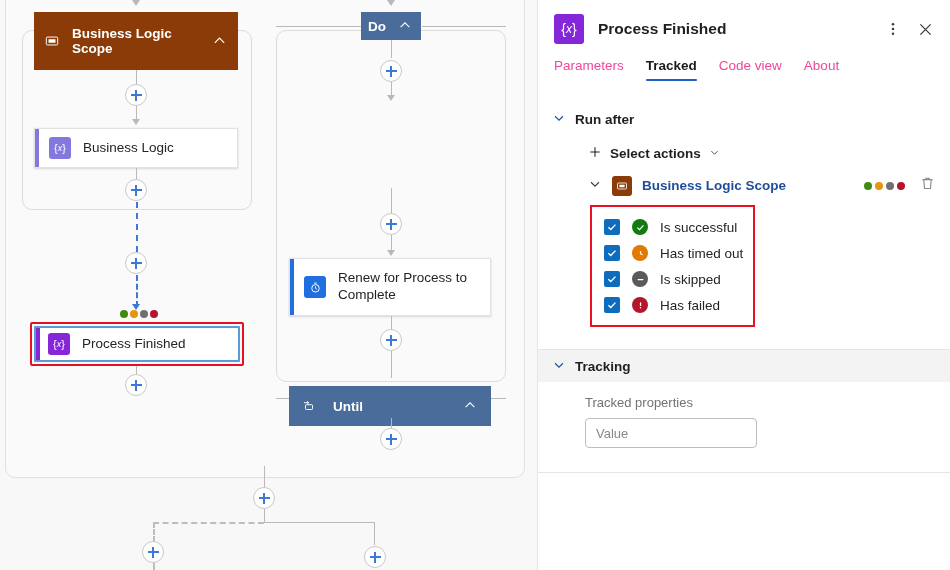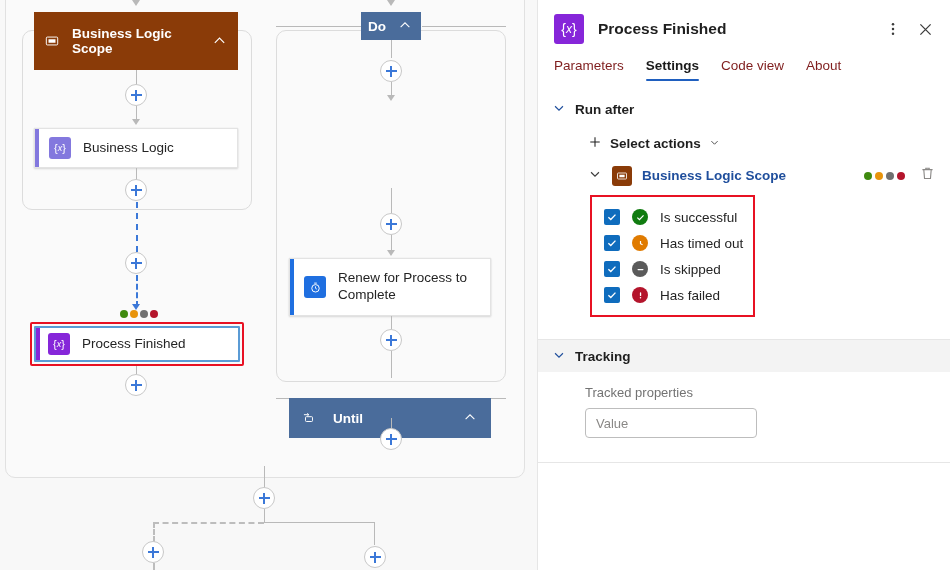--- a/index.html
+++ b/index.html
@@ -88,21 +88,21 @@
     background: #fff; border-left: 1px solid #e6e6e6;
   }
   .p-header { position: relative; height: 58px; display: flex; align-items: center; padding: 0 12px 0 16px; }
   .p-ico { width: 30px; height: 30px; background: #8626d9; border-radius: 3px;
            display: flex; align-items: center; justify-content: center; color: #fff;
            font-size: 14px; flex: none; }
   .p-title { margin-left: 14px; font-size: 15.5px; font-weight: bold; color: #1f1f1f; flex: 1 1 auto;}
   .p-iconbtn { width: 26px; height: 26px; display: flex; align-items: center; justify-content: center; color: #3c3c3c; }
 
   .tabs { display: flex; gap: 22px; padding: 0 16px; height: 36px; align-items: flex-start; position: relative; }
-  .tab { font-size: 13.5px; color: #7f1d1d; padding-bottom: 8px; position: relative; }
+  .tab { font-size: 13.5px; color: #ec4899; padding-bottom: 8px; position: relative; }
   .tab.active { color: #1b1b1b; font-weight: bold; }
   .tab.active::after { content: ""; position: absolute; left: 0; right: 0; bottom: 0; height: 2.5px; background: #1f5fbf; border-radius: 2px; }
 
   .sect-head { display: flex; align-items: center; gap: 9px; height: 30px; padding-left: 14px; font-size: 13.5px; font-weight: bold; color: #1f1f1f; }
   .sect-head.gray { background: #f3f3f3; }
 
   .select-actions { display: flex; align-items: center; gap: 8px; font-size: 13.5px; font-weight: bold; color: #1f1f1f; }
   .row-scope { display: flex; align-items: center; gap: 10px; }
   .scope-ico { width: 20px; height: 20px; background: #8a3b08; border-radius: 3px; display:flex; align-items:center; justify-content:center; }
   .scope-name { font-size: 13.5px; font-weight: bold; color: #1f4e9c; }
@@ -222,21 +222,21 @@
       </span>
       <span class="nlabel" style="max-width:140px;">Renew for Process to Complete</span>
     </div>
 
     <div class="edge-line v" style="left:391px; top:316px; height:13px;"></div>
     <div class="plus" style="left:380px; top:329px;"></div>
     <div class="edge-line v" style="left:391px; top:351px; height:27px;"></div>
 
     <div class="edge-line h" style="left:276px; top:398px; width:18px;"></div>
     <div class="edge-line h" style="left:488px; top:398px; width:18px;"></div>
-    <div class="hdr" style="left:289px; top:398px; width:202px; height:40px; background:#4a6c9b; padding:0 12px;">
+    <div class="hdr" style="left:289px; top:386px; width:202px; height:40px; background:#4a6c9b; padding:0 12px;">
       <span class="hico">
         <svg viewBox="0 0 16 16" width="14" height="14">
             <rect x="4" y="6.5" width="8" height="5.5" rx="1" fill="none" stroke="#ffffff" stroke-width="1.1"></rect>
             <path d="M2.2 4.2h5.6M6 2.6 7.8 4.2 6 5.8" fill="none" stroke="#ffffff" stroke-width="1.1"></path>
           </svg>
       </span>
       <span class="htext" style="margin-left:16px;">Until</span>
       <span class="chev">
         <svg viewBox="0 0 16 16" width="14" height="14">
             <path d="M3 10.5 L8 5.5 L13 10.5" fill="none" stroke="#ffffff" stroke-width="1.2"></path>
@@ -273,26 +273,26 @@
       </span>
       <span class="p-iconbtn" style="margin-left:6px;">
         <svg viewBox="0 0 16 16" width="17" height="17">
             <path d="M3.2 3.2 L12.8 12.8 M12.8 3.2 L3.2 12.8" stroke="#3c3c3c" stroke-width="1.2" fill="none"></path>
           </svg>
       </span>
     </div>
 
     <div class="tabs">
       <div class="tab">Parameters</div>
-      <div class="tab active">Settings</div>
+      <div class="tab active">Tracked</div>
       <div class="tab">Code view</div>
       <div class="tab">About</div>
     </div>
 
-    <div class="sect-head" style="margin-top:0;">
+    <div class="sect-head" style="margin-top:10px;">
       <span>
         <svg viewBox="0 0 16 16" width="14" height="14">
             <path d="M3.5 6 L8 10.5 L12.5 6" fill="none" stroke="#1f4e9c" stroke-width="1.3"></path>
           </svg>
       </span>
       <span>Run after</span>
     </div>
 
     <div style="padding-left:50px; margin-top:11px;">
       <div class="select-actions">

